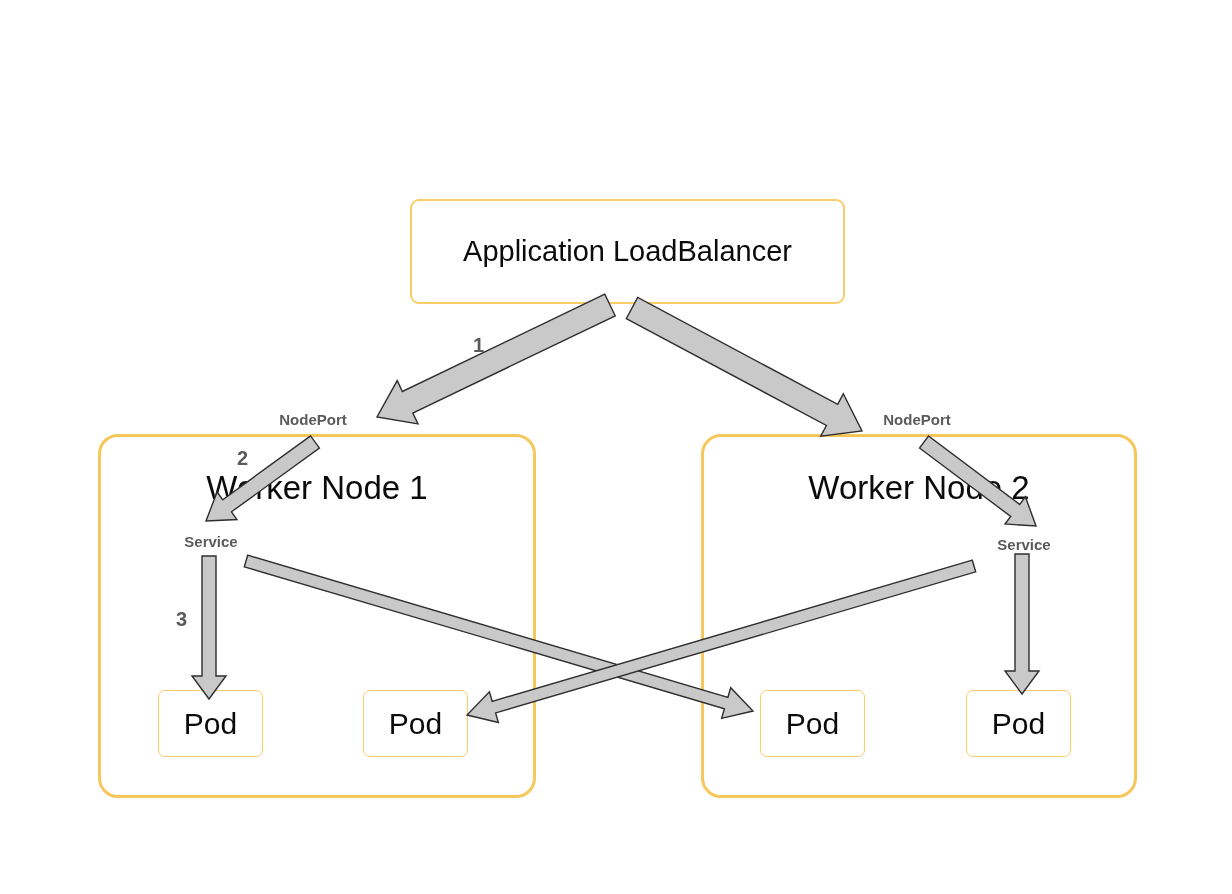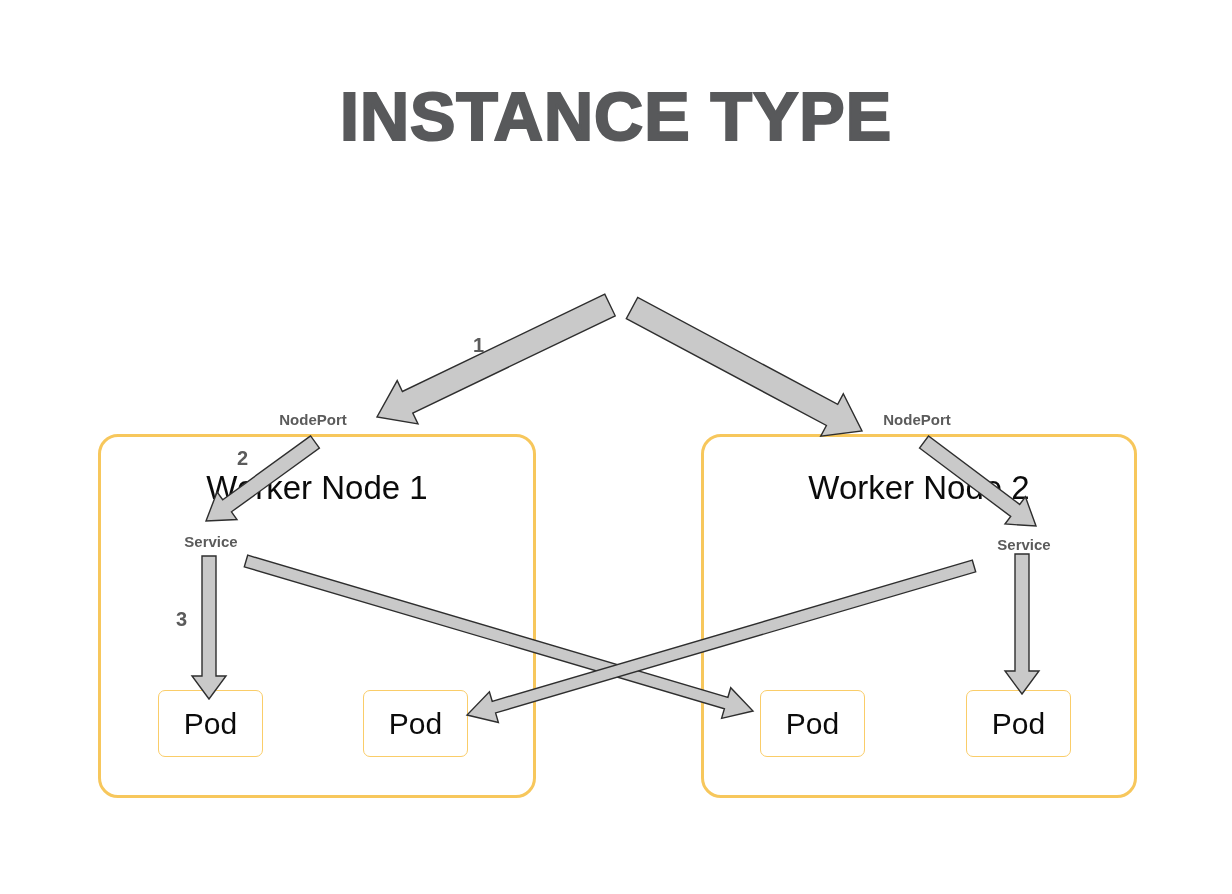--- a/index.html
+++ b/index.html
@@ -61,22 +61,24 @@
   .step-3{left:176px;top:609px;}
   .arrows-overlay{
     position:absolute;left:0;top:0;width:1232px;height:894px;pointer-events:none;
   }
 </style>
 </head>
 <body>
 
 <div class="canvas">
 
-  <h1 class="page-title">INSTANCE TYPE</h1>
 
+  <div class="lb-box">
+    <span>Application LoadBalancer</span>
+  </div>
 
   <div class="small-label np-left">NodePort</div>
   <div class="small-label np-right">NodePort</div>
 
   <div class="worker-box left">
     <div class="worker-title">Worker Node 1</div>
   </div>
   <div class="worker-box right">
     <div class="worker-title">Worker Node 2</div>
   </div>

